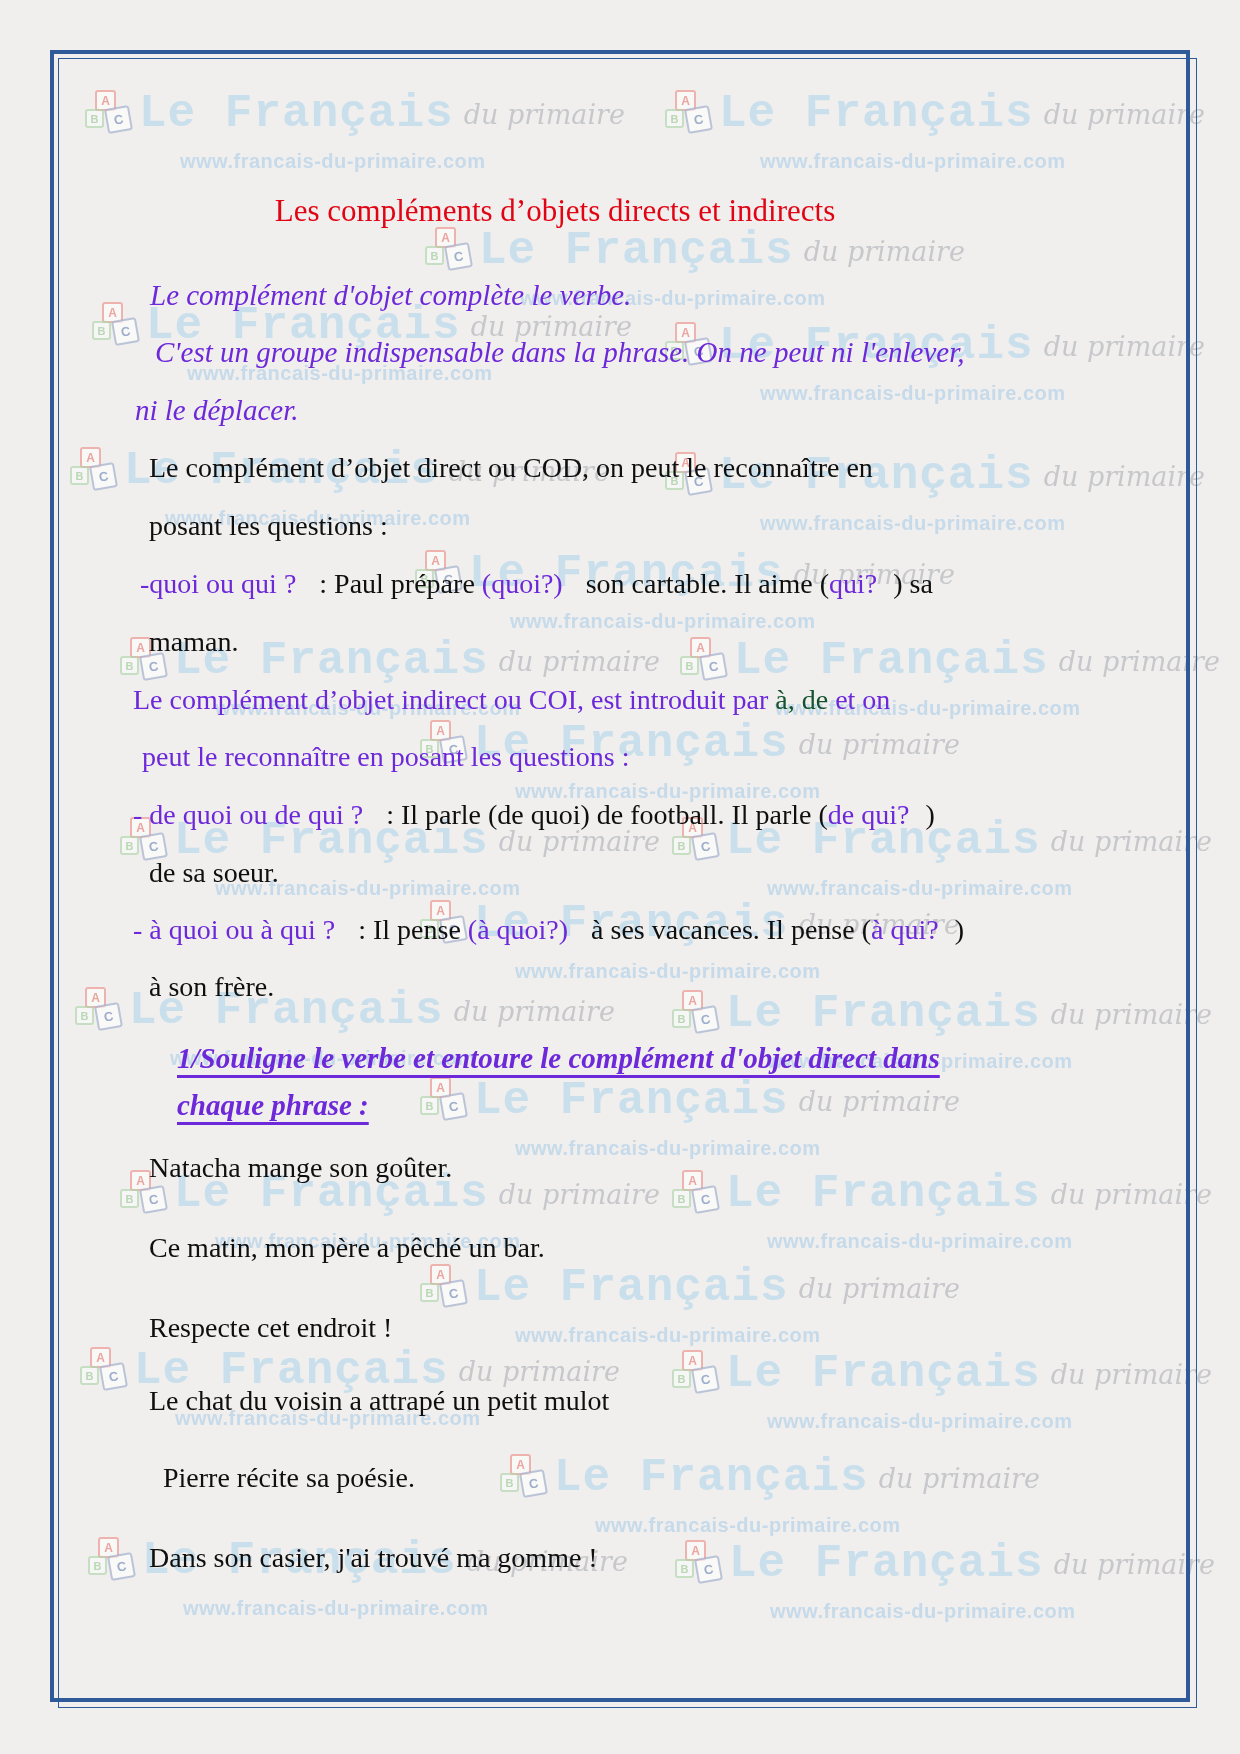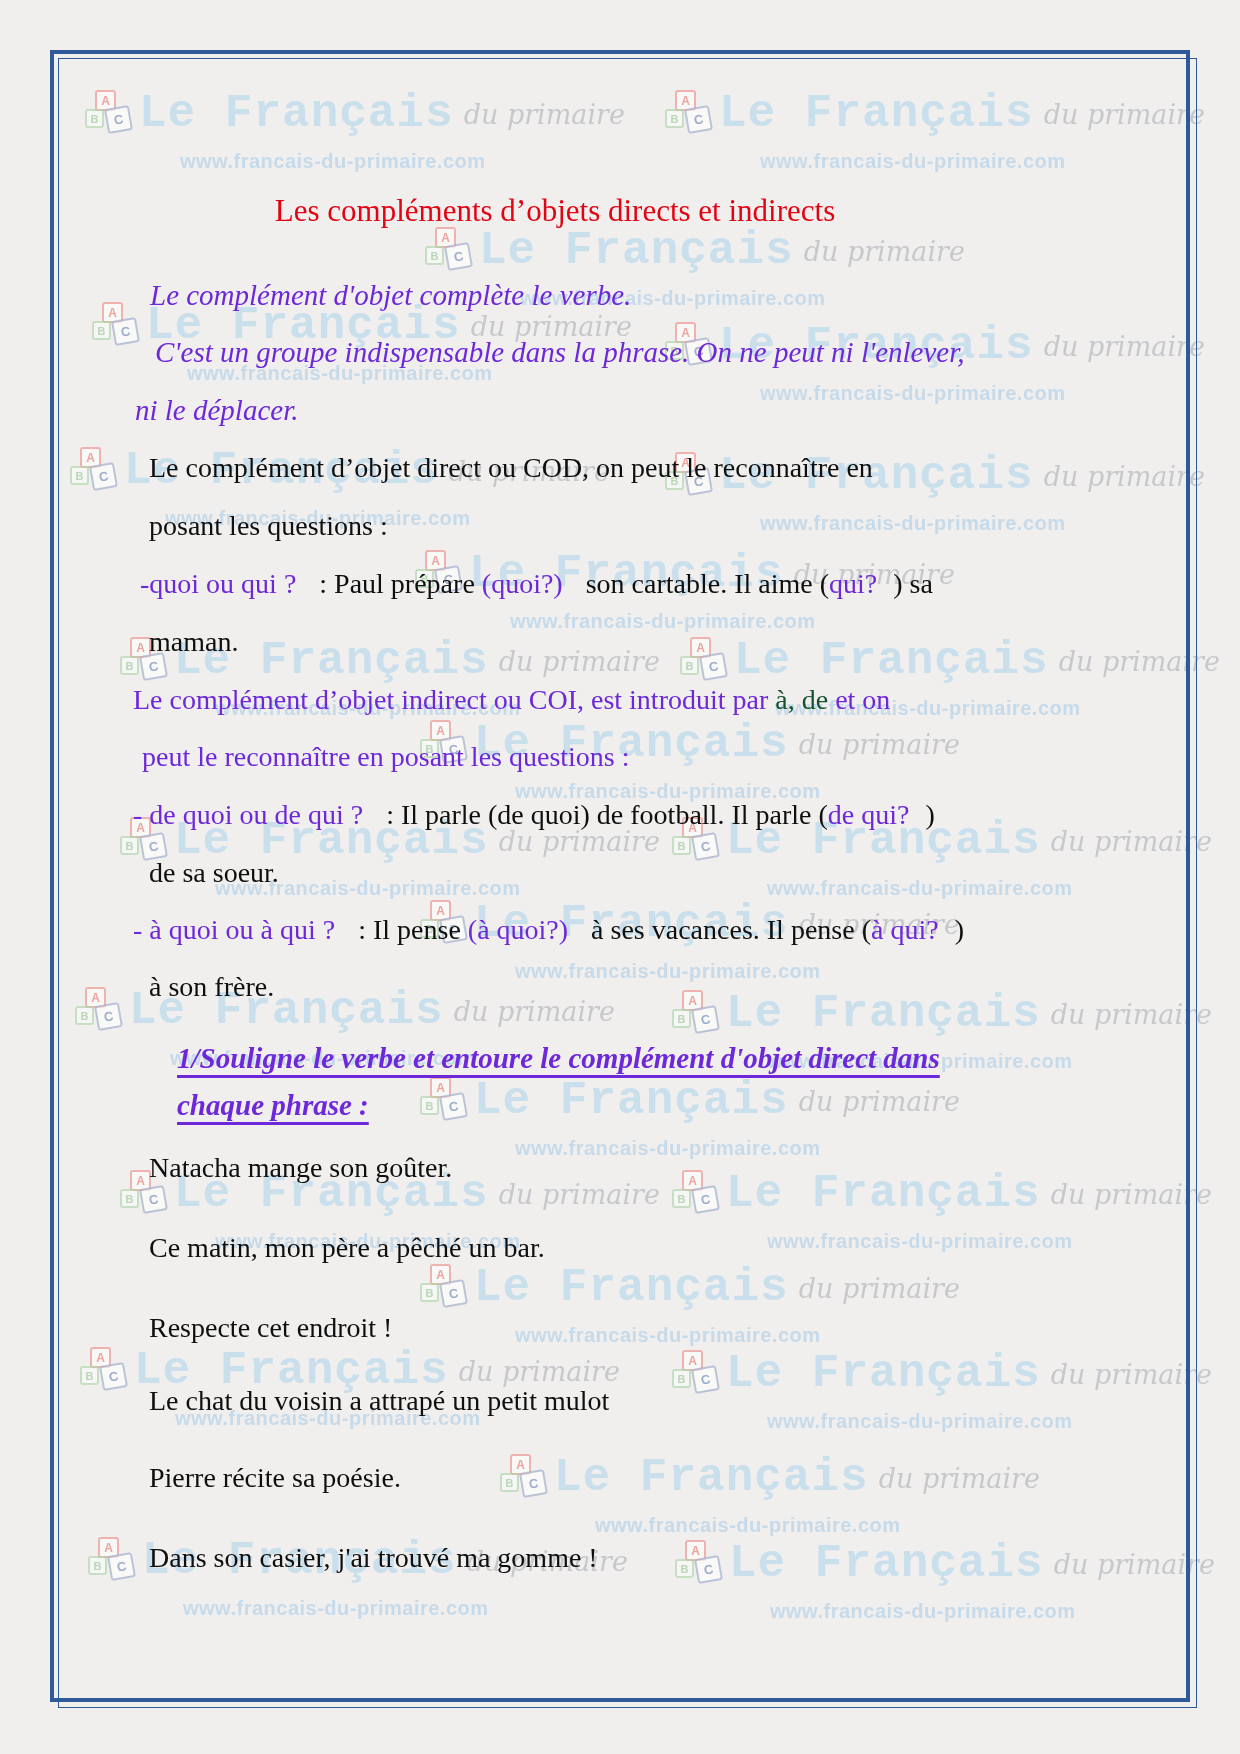--- a/index.html
+++ b/index.html
@@ -340,17 +340,17 @@
         <div class="line body" style="top: 799px; left: 133px;"><span class="c-blue">- de quoi ou de qui ? </span><span class="c-black">: Il parle (de quoi) de football. Il parle (</span><span class="c-blue">de qui?</span><span class="c-black">)</span></div>
         <div class="line body" style="top: 857px; left: 133px;"><span class="c-black">de sa soeur.</span></div>
         <div class="line body" style="top: 914px; left: 133px;"><span class="c-blue">- à quoi ou à qui ? </span><span class="c-black">: Il pense </span><span class="c-blue">(à quoi?)</span><span class="c-black"> à ses vacances. Il pense (</span><span class="c-blue">à qui?</span><span class="c-black">)</span></div>
         <div class="line body" style="top: 971px; left: 133px;"><span class="c-black">à son frère.</span></div>
         <div class="line heading" style="top: 1042px; left: 135px;"><span class="c-blue">1/Souligne le verbe et entoure le complément d'objet direct dans</span></div>
         <div class="line heading" style="top: 1089px; left: 135px;"><span class="c-blue">chaque phrase :</span></div>
         <div class="line sentence" style="top: 1152px; left: 133px;"><span class="c-black">Natacha mange son goûter.</span></div>
         <div class="line sentence" style="top: 1232px; left: 133px;"><span class="c-black">Ce matin, mon père a pêché un bar.</span></div>
         <div class="line sentence" style="top: 1312px; left: 133px;"><span class="c-black">Respecte cet endroit !</span></div>
         <div class="line sentence" style="top: 1385px; left: 133px;"><span class="c-black">Le chat du voisin a attrapé un petit mulot</span></div>
-        <div class="line sentence" style="top: 1462px; left: 133px;"><span class="c-black">Pierre récite sa poésie.</span></div>
+        <div class="line sentence" style="top: 1462px; left: 147px;"><span class="c-black">Pierre récite sa poésie.</span></div>
         <div class="line sentence" style="top: 1542px; left: 133px;"><span class="c-black">Dans son casier, j'ai trouvé ma gomme !</span></div>
       </div>
   </div>
 </div>
 
 </body></html>

